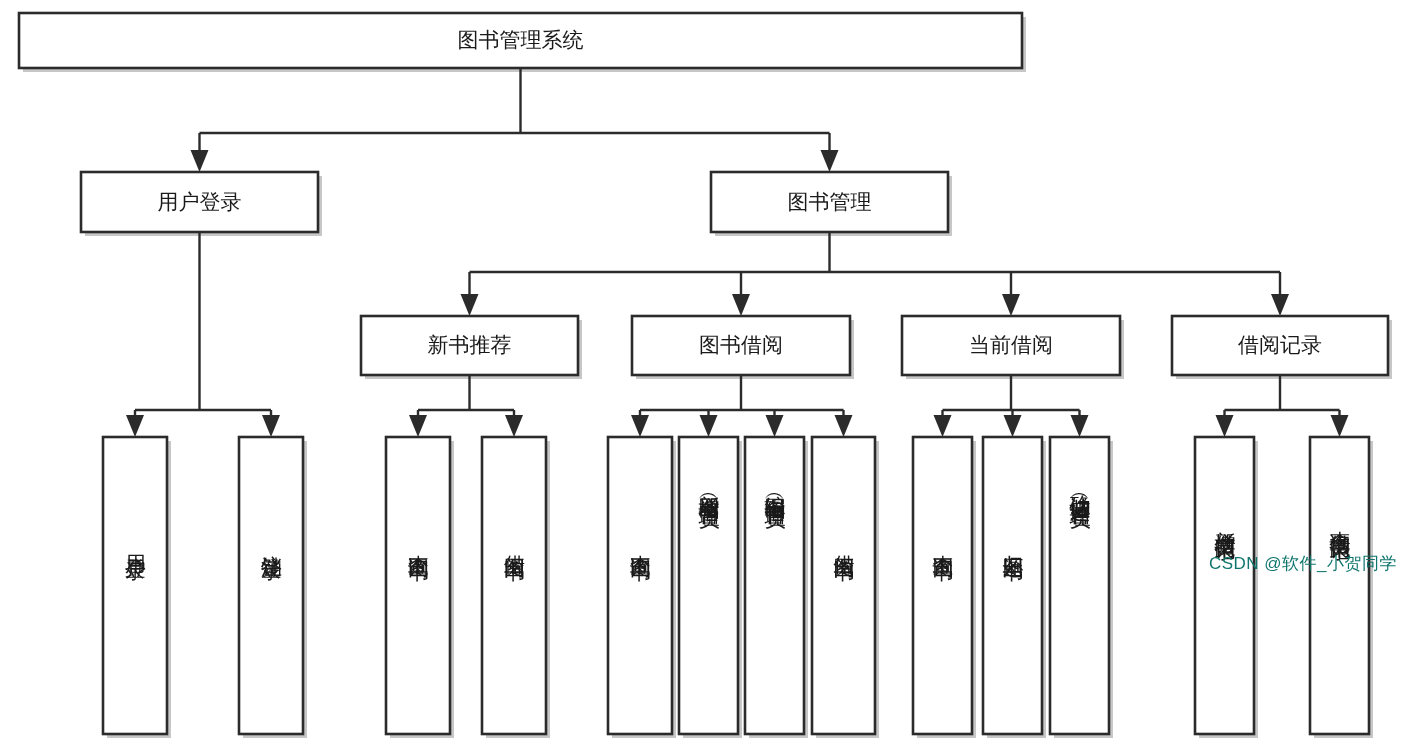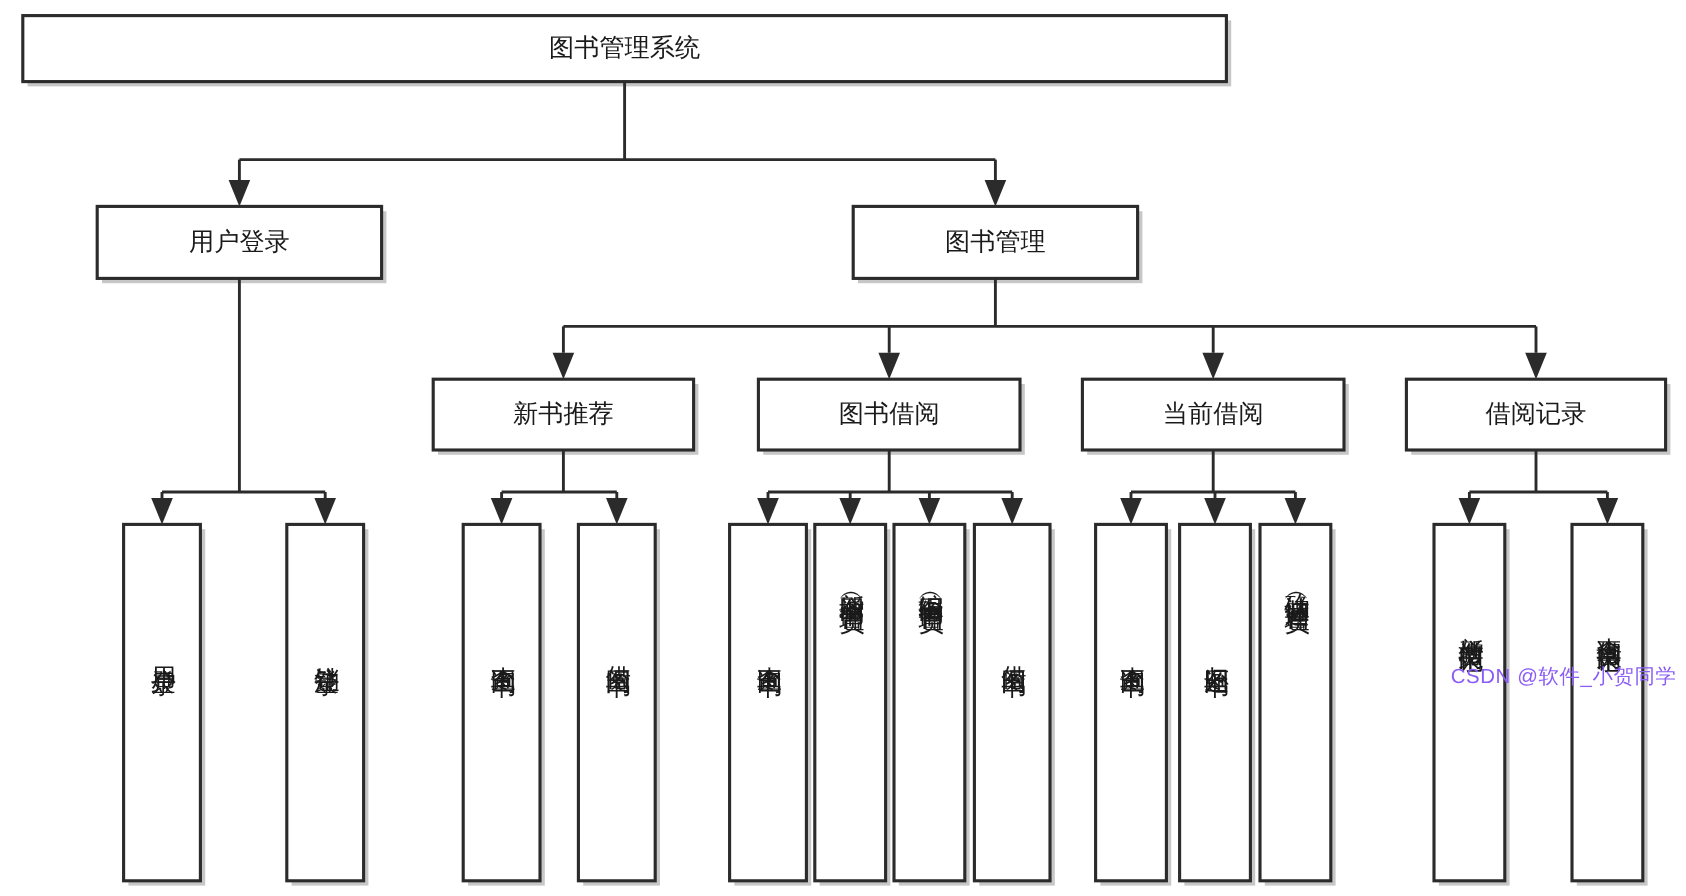--- a/index.html
+++ b/index.html
@@ -68,21 +68,21 @@
     color: #1a1a1a;
     letter-spacing: 2px;
     white-space: nowrap;
   }
   .watermark {
     position: absolute;
     right: 8px;
     bottom: 6px;
     font-family: "Liberation Sans", "DejaVu Sans", sans-serif;
     font-size: 17px;
-    color: #8b5cf6;
+    color: #0f766e;
     white-space: nowrap;
     letter-spacing: 0.5px;
   }
 </style>
 </head>
 <body>
 
 <div id="diagram-root">
 
   <svg class="diagram-canvas" viewBox="0 0 1405 747">

